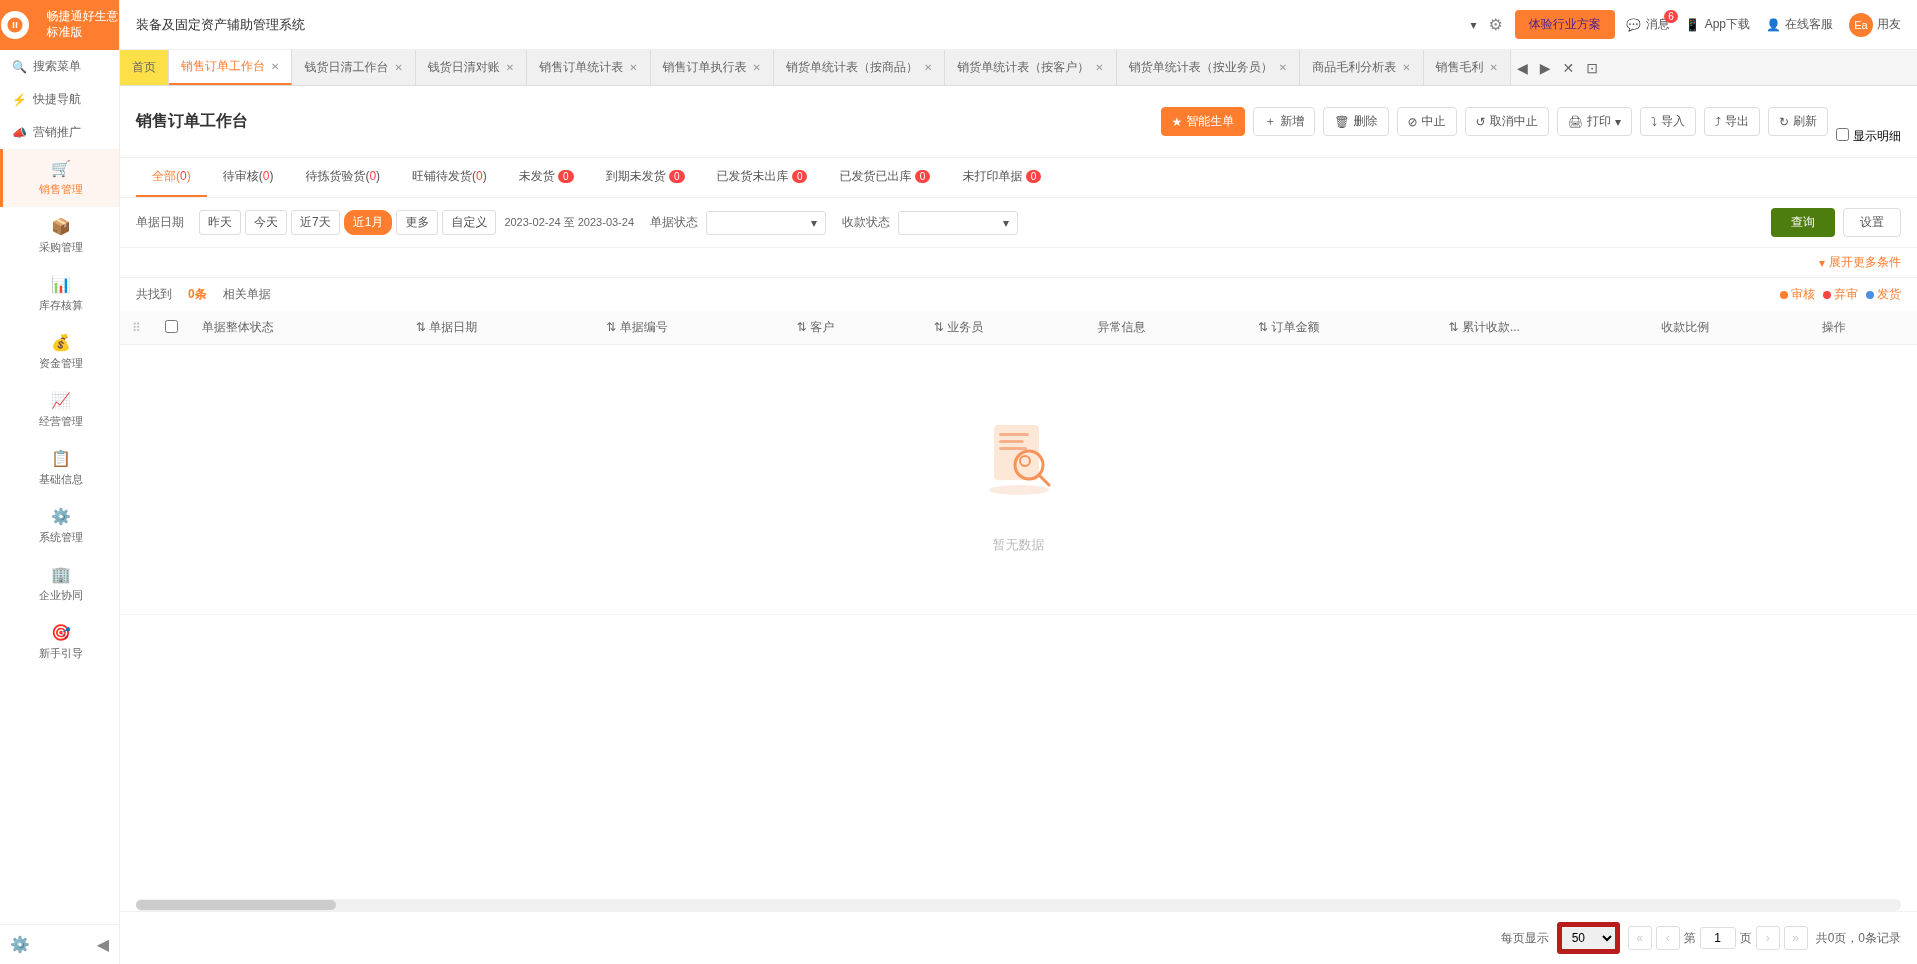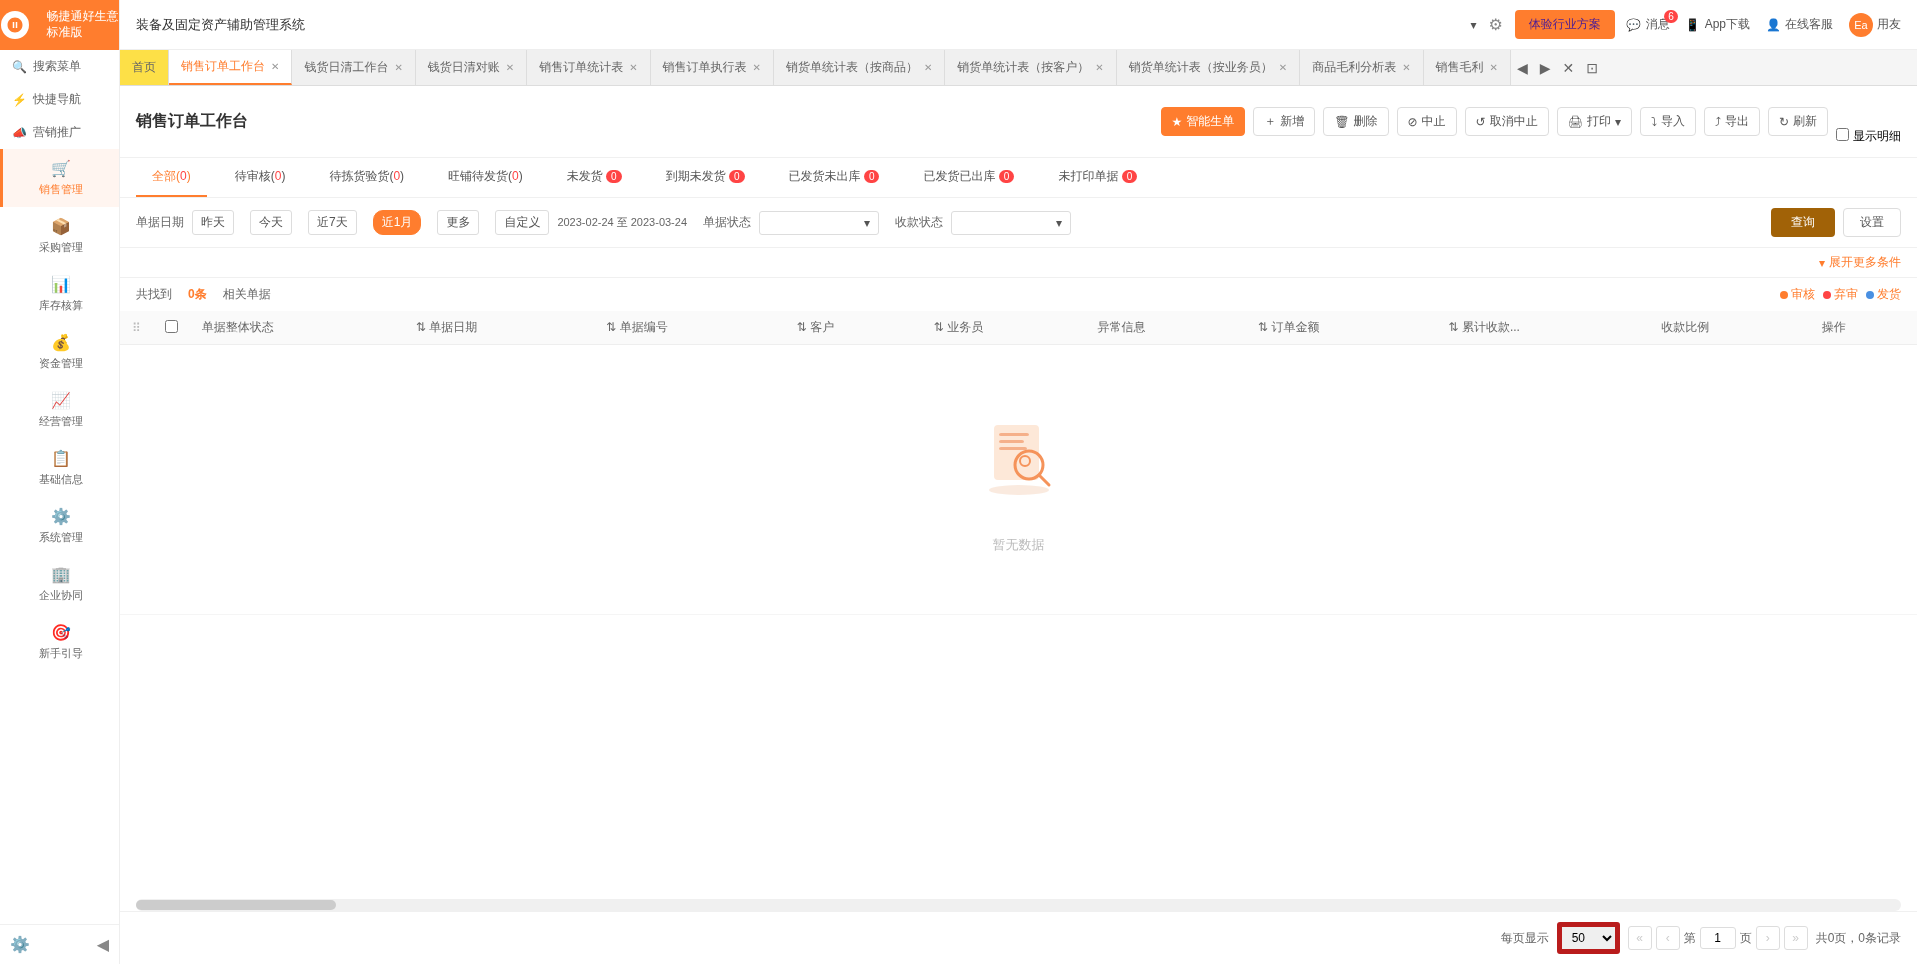--- a/index.html
+++ b/index.html
@@ -44,36 +44,36 @@
     .content { flex: 1; display: flex; flex-direction: column; overflow: hidden; background: #fff; }
 
     
     .page-header { padding: 12px 16px; display: flex; align-items: center; justify-content: space-between; border-bottom: 1px solid #f0f0f0; }
     .page-title { font-size: 16px; font-weight: bold; color: #333; }
     .page-actions { display: flex; align-items: center; gap: 8px; }
     .action-btn { display: flex; align-items: center; gap: 4px; padding: 5px 10px; border: 1px solid #ddd; border-radius: 4px; cursor: pointer; color: #555; background: #fff; font-size: 12px; }
     .action-btn.primary { background: #ff7d2e; color: #fff; border-color: #ff7d2e; }
 
     
-    .filter-tabs { display: flex; align-items: center; padding: 0 16px; border-bottom: 1px solid #f0f0f0; gap: 12px; }
+    .filter-tabs { display: flex; align-items: center; padding: 0 16px; border-bottom: 1px solid #f0f0f0; gap: 0; }
     .filter-tab { padding: 10px 16px; cursor: pointer; color: #555; font-size: 12px; border-bottom: 2px solid transparent; white-space: nowrap; }
     .filter-tab.active { color: #ff7d2e; border-bottom-color: #ff7d2e; }
     .filter-tab .cnt { color: #ff4444; }
 
     
     .filter-row { padding: 10px 16px; display: flex; align-items: center; gap: 16px; border-bottom: 1px solid #f0f0f0; flex-wrap: wrap; }
     .filter-group { display: flex; align-items: center; gap: 8px; }
     .filter-label { color: #666; font-size: 12px; white-space: nowrap; }
-    .filter-date-quick { display: flex; gap: 16px; }
+    .filter-date-quick { display: flex; gap: 4px; margin-left: 7px; }
     .date-btn { padding: 3px 8px; border: 1px solid #ddd; border-radius: 3px; cursor: pointer; color: #555; font-size: 12px; background: #fff; }
     .date-btn.active { background: #ff7d2e; color: #fff; border-color: #ff7d2e; border-radius: 10px; }
     .date-range { color: #666; font-size: 11px; }
     .filter-select { border: 1px solid #ddd; border-radius: 3px; padding: 4px 8px; color: #555; background: #fff; min-width: 120px; display: flex; align-items: center; justify-content: space-between; cursor: pointer; gap: 40px; }
     .filter-expand { display: flex; align-items: center; gap: 4px; cursor: pointer; color: #ff7d2e; font-size: 12px; margin-left: auto; }
-    .query-btn { background: #a16207; color: #fff; border: none; padding: 6px 20px; border-radius: 4px; cursor: pointer; font-size: 12px; }
+    .query-btn { background: #4d7c0f; color: #fff; border: none; padding: 6px 20px; border-radius: 4px; cursor: pointer; font-size: 12px; }
     .settings-btn { background: #fff; color: #555; border: 1px solid #ddd; padding: 5px 16px; border-radius: 4px; cursor: pointer; font-size: 12px; }
 
     
     .table-area { flex: 1; display: flex; flex-direction: column; overflow: hidden; padding: 0; }
     .table-info { padding: 8px 16px; display: flex; align-items: center; justify-content: space-between; font-size: 12px; color: #666; }
     .table-info-left { display: flex; align-items: center; gap: 16px; }
     .count-badge { color: #ff7d2e; font-weight: bold; }
     .table-info-right { display: flex; align-items: center; gap: 8px; }
     .info-action { display: flex; align-items: center; gap: 3px; cursor: pointer; color: #ff7d2e; font-size: 12px; }
     .info-action .dot { width: 8px; height: 8px; border-radius: 50%; display: inline-block; }

